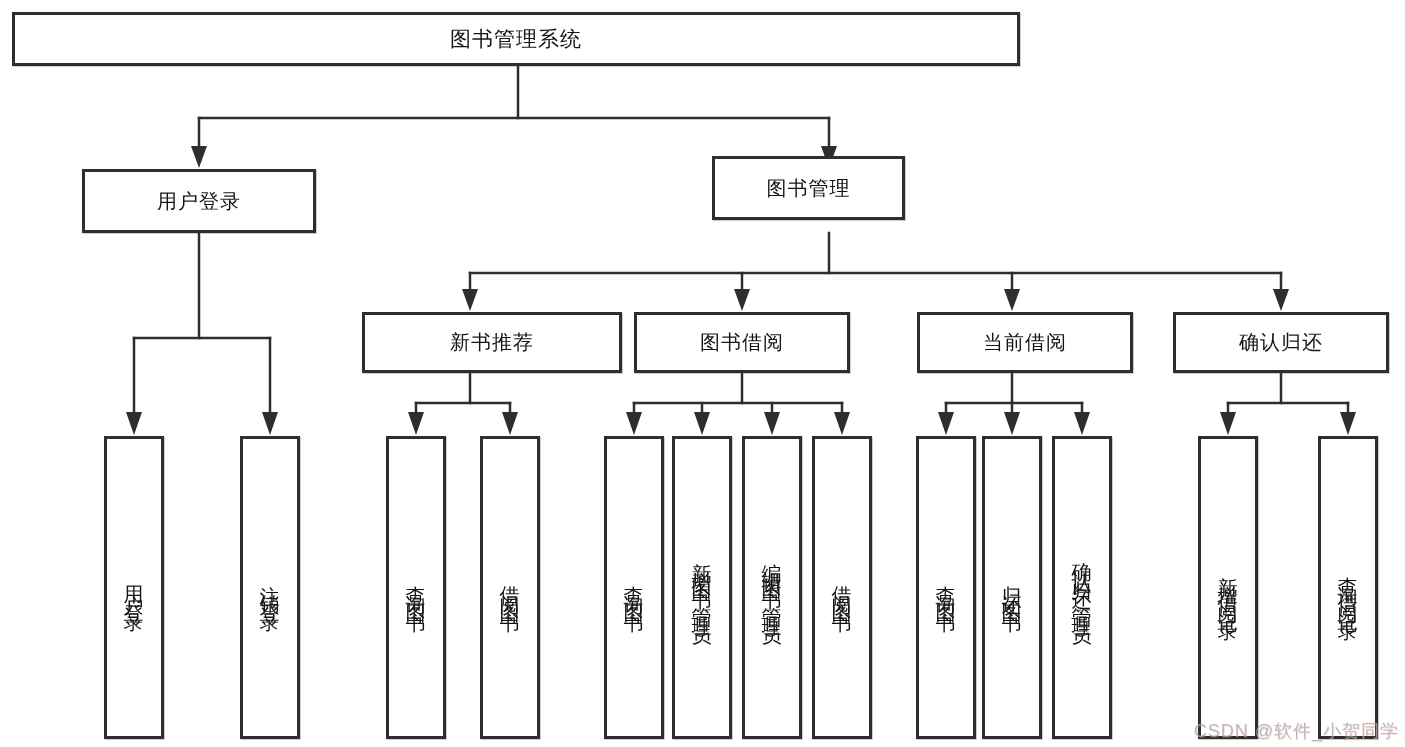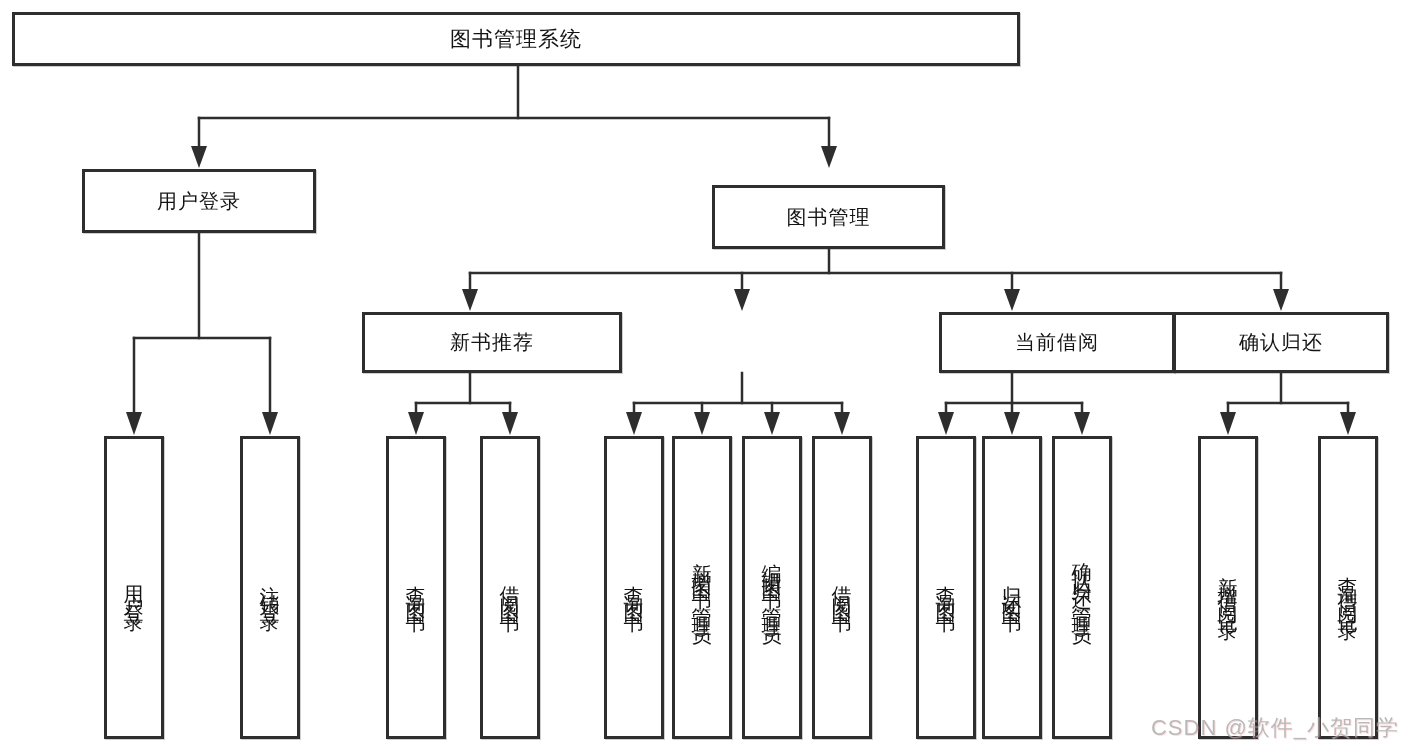--- a/index.html
+++ b/index.html
@@ -35,21 +35,21 @@
   .node.leaf .vtext{
     writing-mode:vertical-rl;
     text-orientation:mixed;
     letter-spacing:9px;
     line-height:1;
     white-space:nowrap;
   }
   .watermark{
     position:absolute;
     right:6px;bottom:4px;
-    font-size:22px;
+    font-size:18px;
     color:var(--watermark);
     opacity:0.8;
     letter-spacing:1px;
     z-index:5;
     text-shadow:1px 1px 0 rgba(255,140,140,0.35);
     pointer-events:none;
   }
 </style>
 </head>
 <body>
@@ -114,24 +114,25 @@
     <path d="M1228,403 L1348,403"></path>
     <path d="M1228,403 L1228,418"></path>
       <polygon points="1220,412 1236,412 1228,435"></polygon>
     <path d="M1348,403 L1348,418"></path>
       <polygon points="1340,412 1356,412 1348,435"></polygon>
   </svg>
 
   <div class="node root" style="left:12px;top:12px;width:1008px;height:54px">图书管理系统</div>
 
   <div class="node lvl" style="left:82px;top:169px;width:234px;height:64px">用户登录</div>
-  <div class="node lvl" style="left:712px;top:185px;width:233px;height:64px">图书管理</div>
+  <div class="node lvl" style="left:712px;top:156px;width:193px;height:64px">图书管理</div>
 
   <div class="node lvl" style="left:362px;top:312px;width:260px;height:61px">新书推荐</div>
-  <div class="node lvl" style="left:939px;top:312px;width:236px;height:61px">当前借阅</div>
+  <div class="node lvl" style="left:634px;top:312px;width:216px;height:61px">图书借阅</div>
+  <div class="node lvl" style="left:917px;top:312px;width:216px;height:61px">当前借阅</div>
   <div class="node lvl" style="left:1173px;top:312px;width:216px;height:61px">确认归还</div>
 
   <div class="node leaf" style="left:104px;top:436px;width:60px;height:303px">
     <span class="vtext">用户登录</span>
   </div>
   <div class="node leaf" style="left:240px;top:436px;width:60px;height:303px">
     <span class="vtext">注销登录</span>
   </div>
 
   <div class="node leaf" style="left:386px;top:436px;width:60px;height:303px">

